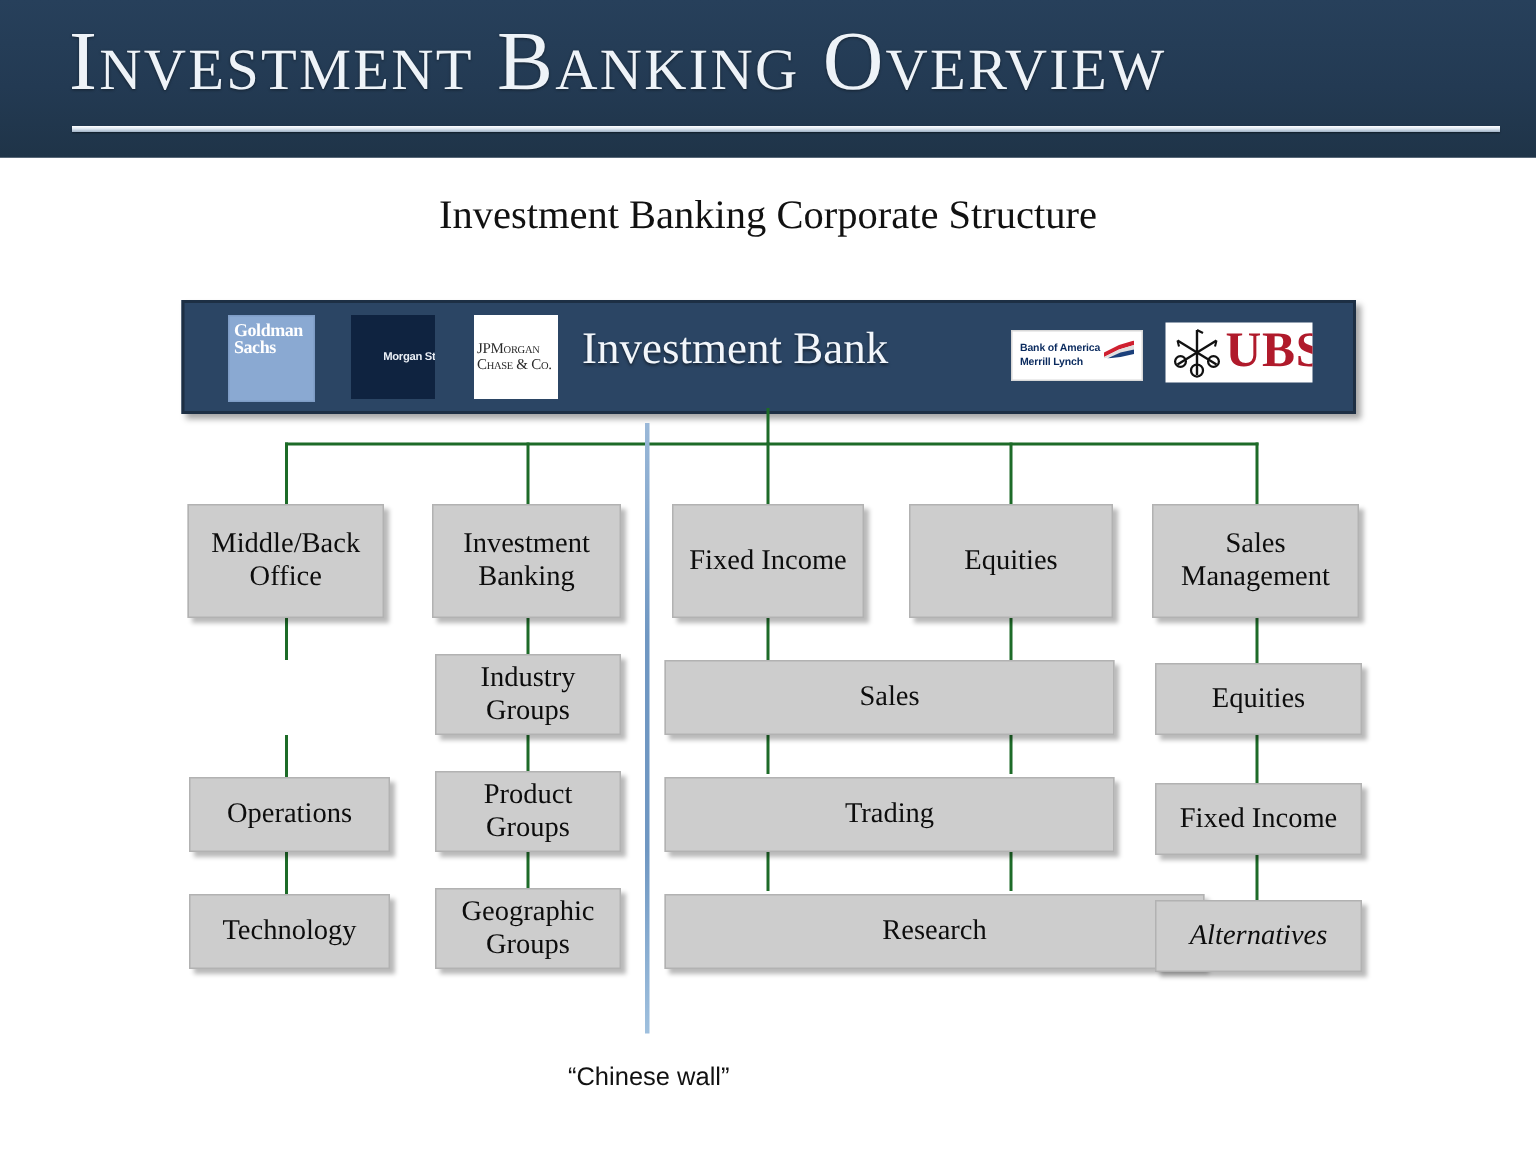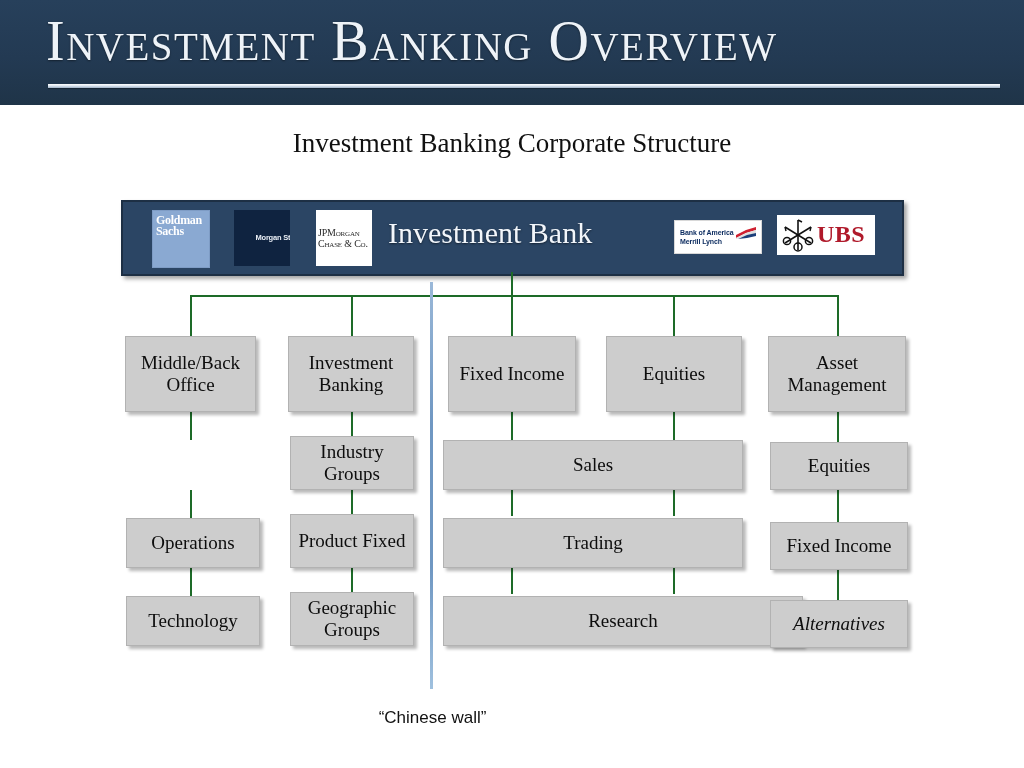--- a/index.html
+++ b/index.html
@@ -91,21 +91,21 @@
     font-size:7px;font-weight:bold;line-height:9px;letter-spacing:-.1px;
   }
   .logo-baml .baml-flag{position:absolute;right:4px;top:6px;width:22px;height:12px;}
 
   
   .logo-ubs{left:654px;top:13px;width:98px;height:40px;background:#fff;}
   .logo-ubs .ubs-keys{position:absolute;left:4px;top:3px;width:34px;height:34px;}
   .logo-ubs .ubs-t{
     position:absolute;left:40px;top:4px;
     color:#b01a2b;font-family:"Liberation Serif", serif;
-    font-size:24px;font-weight:bold;letter-spacing:.5px;line-height:30px;
+    font-size:33px;font-weight:bold;letter-spacing:.5px;line-height:30px;
   }
 
   
   .box{
     position:absolute;
     background:#cdcdcd;
     border:1px solid #b2b2b2;
     box-shadow:3px 3px 3px rgba(0,0,0,.28);
     display:flex;align-items:center;justify-content:center;
     text-align:center;
@@ -225,28 +225,28 @@
   <div class="conn v" style="left:673px;top:568px;height:26px;"></div>
 
   <div class="conn v" style="left:837px;top:412px;height:30px;"></div>
   <div class="conn v" style="left:837px;top:490px;height:32px;"></div>
   <div class="conn v" style="left:837px;top:570px;height:30px;"></div>
 
   <div class="box" style="left:125px;top:336px;width:131px;height:76px;">Middle/Back Office</div>
   <div class="box" style="left:288px;top:336px;width:126px;height:76px;">Investment Banking</div>
   <div class="box" style="left:448px;top:336px;width:128px;height:76px;">Fixed Income</div>
   <div class="box" style="left:606px;top:336px;width:136px;height:76px;">Equities</div>
-  <div class="box" style="left:768px;top:336px;width:138px;height:76px;">Asset Management</div>
+  <div class="box" style="left:768px;top:336px;width:138px;height:76px;">Sales Management</div>
 
   <div class="box" style="left:290px;top:436px;width:124px;height:54px;">Industry Groups</div>
   <div class="box" style="left:443px;top:440px;width:300px;height:50px;">Sales</div>
   <div class="box" style="left:770px;top:442px;width:138px;height:48px;">Equities</div>
 
   <div class="box" style="left:126px;top:518px;width:134px;height:50px;text-align:right;">Operations</div>
-  <div class="box" style="left:290px;top:514px;width:124px;height:54px;">Product Fixed</div>
+  <div class="box" style="left:290px;top:514px;width:124px;height:54px;">Product Groups</div>
   <div class="box" style="left:443px;top:518px;width:300px;height:50px;">Trading</div>
   <div class="box" style="left:770px;top:522px;width:138px;height:48px;">Fixed Income</div>
 
   <div class="box" style="left:126px;top:596px;width:134px;height:50px;">Technology</div>
   <div class="box" style="left:290px;top:592px;width:124px;height:54px;">Geographic Groups</div>
   <div class="box" style="left:443px;top:596px;width:360px;height:50px;">Research</div>
   <div class="box" style="left:770px;top:600px;width:138px;height:48px;font-style:italic;">Alternatives</div>
 
   <div class="wall"></div>
   <div class="wall-label">“Chinese wall”</div>

